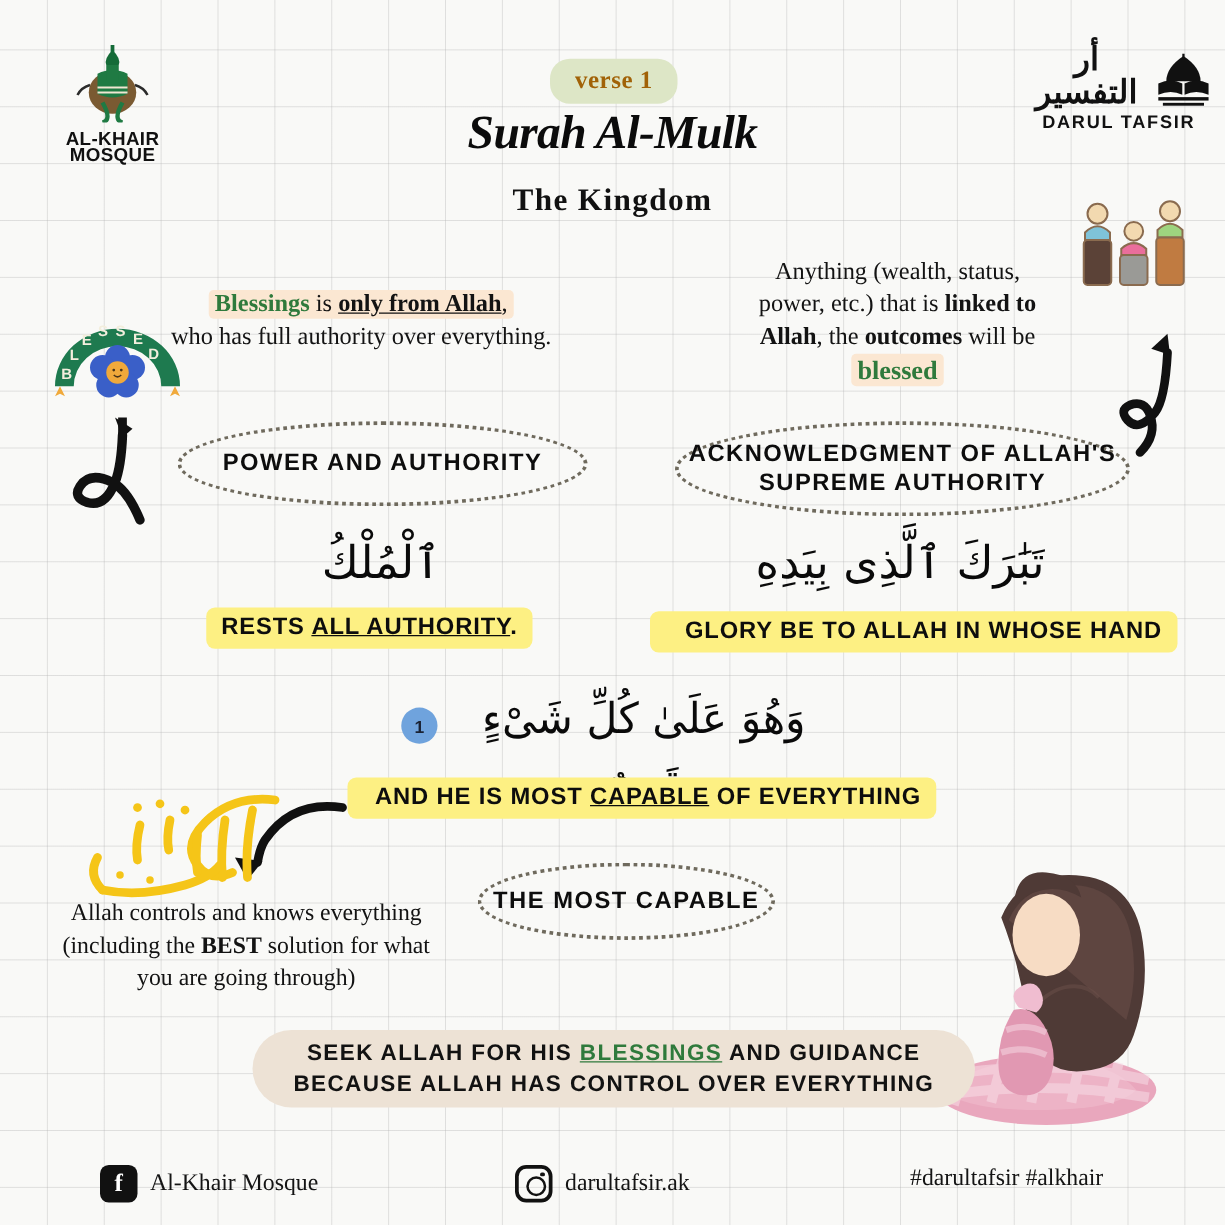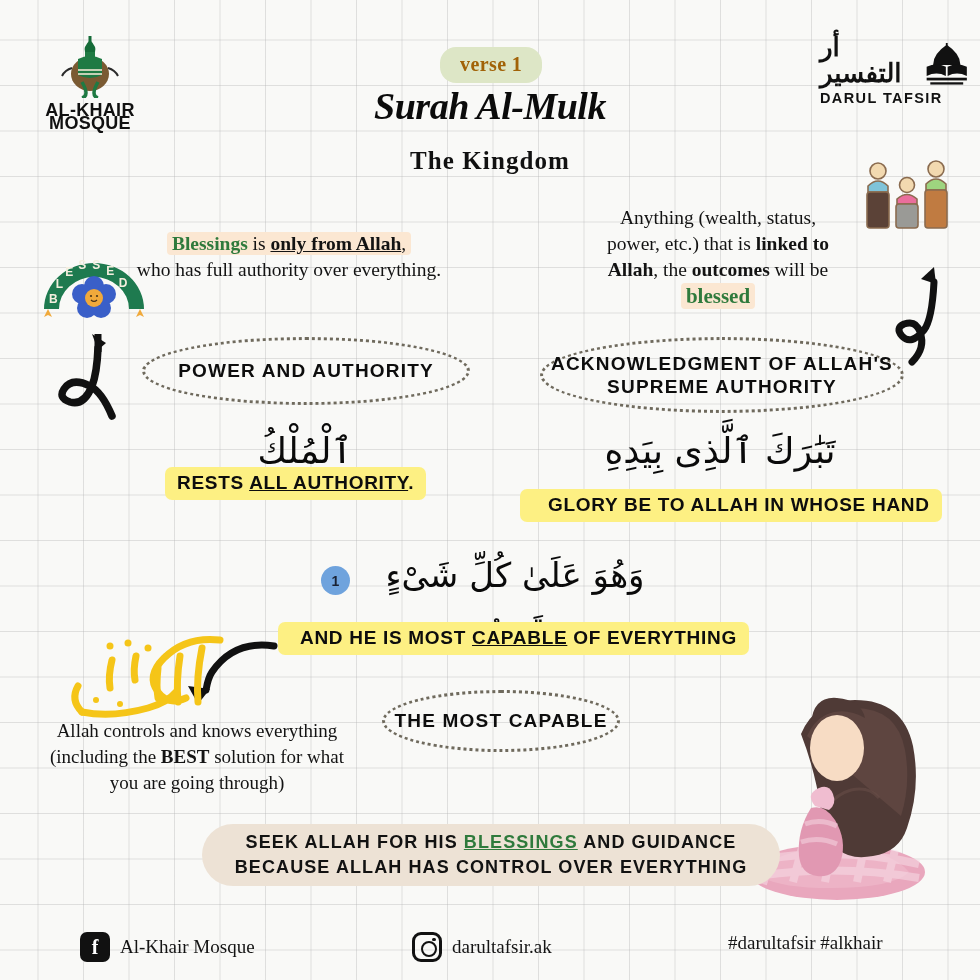--- a/index.html
+++ b/index.html
@@ -24,21 +24,21 @@
     background-size: 45.5px 45.5px;
     background-position: -8px -6px;
   }
   .abs { position: absolute; }
 
   
   #alkhair-logo { left: 44px; top: 36px; width: 92px; text-align: center; }
   #alkhair-logo .logo-name {
     font-family: "Liberation Sans", sans-serif;
     font-weight: bold;
-    font-size: 18px;
+    font-size: 15px;
     line-height: 13px;
     letter-spacing: .3px;
     color: #111;
     margin-top: 2px;
   }
 
   #verse-badge {
     left: 440px; top: 47px;
     background: #dde6c6;
     border-radius: 16px;
@@ -61,21 +61,21 @@
   }
   #surah-subtitle {
     left: 0; top: 147px; width: 980px;
     text-align: center;
     font-family: "Liberation Serif", serif;
     font-weight: bold;
     font-size: 25px;
     letter-spacing: 1.1px;
     color: #111;
   }
-  #darul-logo { left: 820px; top: 35px; width: 150px; }
+  #darul-logo { left: 820px; top: 35px; width: 150px; text-align: center; }
   #darul-logo .dt-ar {
     font-size: 26px; color: #111; font-weight: bold;
     line-height: 26px; letter-spacing: -1px;
   }
   #darul-logo .dt-name {
     font-family: Liberation Sans, sans-serif;
     font-weight: bold; font-size: 14.5px; letter-spacing: 1.4px;
     color: #111; margin-top: 3px;
   }
 
@@ -136,21 +136,21 @@
     border-radius: 7px;
     font-family: "Liberation Sans", sans-serif;
     font-weight: bold;
     font-size: 19px;
     letter-spacing: .7px;
     color: #0d0d0d;
     padding: 5px 12px 6px;
     display: inline-block;
     white-space: nowrap;
   }
-  #yellow-left  { left: 165px; top: 467px; padding-left: 12px; }
+  #yellow-left  { left: 165px; top: 486px; padding-left: 12px; }
   #yellow-right { left: 520px; top: 489px; padding-left: 28px; }
   #yellow-mid   { left: 278px; top: 622px; padding-left: 22px; }
   .u { text-decoration: underline; }
 
   
   #verse-num {
     left: 321px; top: 566px;
     width: 29px; height: 29px;
     border-radius: 50%;
     background: #6fa3dd;

